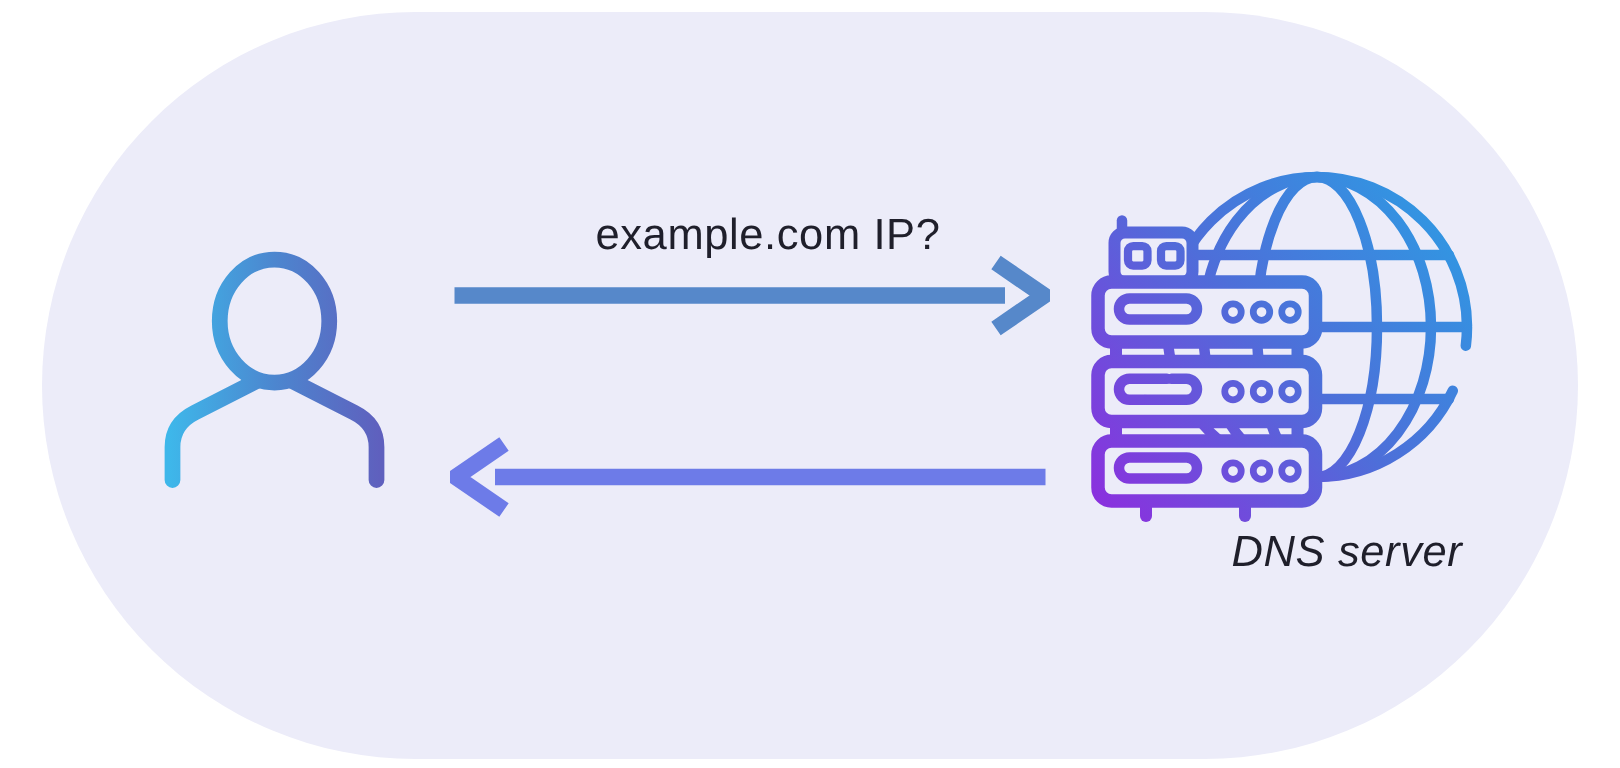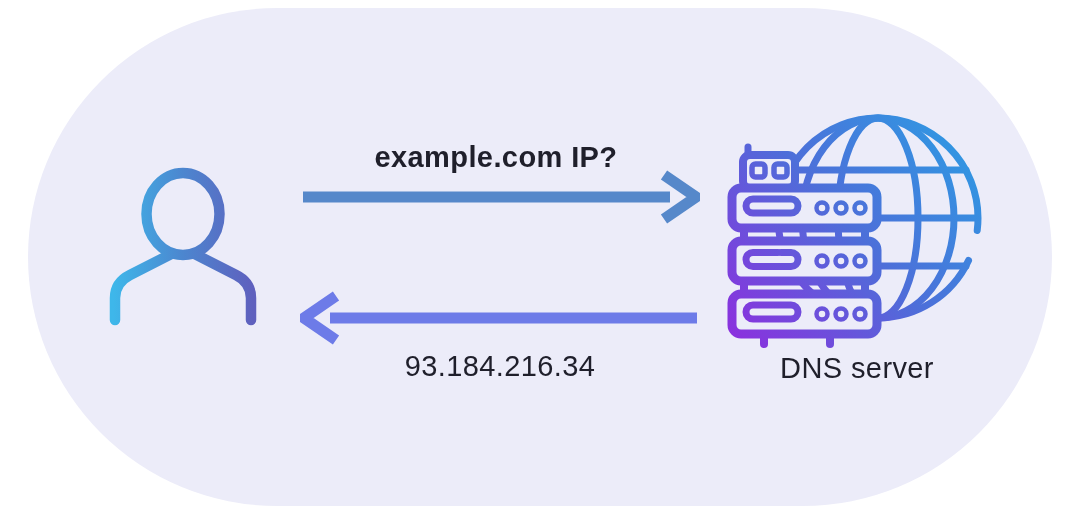--- a/index.html
+++ b/index.html
@@ -50,31 +50,30 @@
       <linearGradient id="pg" gradientUnits="userSpaceOnUse" x1="10" y1="115" x2="150" y2="115">
         <stop offset="0" stop-color="#3EB7EA"></stop>
         <stop offset="0.5" stop-color="#4C86CF"></stop>
         <stop offset="1" stop-color="#5F60BE"></stop>
       </linearGradient>
     </defs>
     <path d="M 12,153 V 131 C 12,120 18,112.5 27,108 L 80,81 L 133,108 C 142,112.5 148,120 148,131 V 153" fill="none" stroke="url(#pg)" stroke-width="10.5" stroke-linecap="round" stroke-linejoin="round"></path>
     <ellipse class="panel-fill" cx="80" cy="47" rx="36.5" ry="41" stroke="url(#pg)" stroke-width="10.5"></ellipse>
   </svg>
 
-  <div class="label" style="left:296px; top:140px; width:400px;font-weight:bold;">example.com IP?</div>
+  <div class="label" style="left:312px; top:140px; width:400px;">example.com IP?</div>
   <svg class="abs arrow-request" style="left:300px; top:169px;" width="400" height="56" viewBox="0 0 400 56">
     <line x1="3" y1="28" x2="370" y2="28" stroke-width="11"></line>
     <polyline points="364,6 396,28 364,50" stroke-width="11" stroke-linejoin="miter"></polyline>
   </svg>
 
   <svg class="abs arrow-response" style="left:300px; top:290px;" width="400" height="56" viewBox="0 0 400 56">
     <line x1="30" y1="28" x2="397" y2="28" stroke-width="11"></line>
     <polyline points="36,6 4,28 36,50" stroke-width="11" stroke-linejoin="miter"></polyline>
   </svg>
-  <div class="label" style="left:300px; top:349px; width:400px;">93.184.216.34</div>
 
   <svg class="abs" style="left:718px; top:103px;" width="270" height="245" viewBox="0 0 270 245">
     <defs>
       <linearGradient id="sg" gradientUnits="userSpaceOnUse" x1="10" y1="235" x2="265" y2="20">
         <stop offset="0" stop-color="#8C2FDE"></stop>
         <stop offset="0.5" stop-color="#4D6FD9"></stop>
         <stop offset="1" stop-color="#2B9FE4"></stop>
       </linearGradient>
     </defs>
 
@@ -115,15 +114,15 @@
       <circle cx="104" cy="158" r="5.5" stroke-width="4.5"></circle>
       <circle cx="123" cy="158" r="5.5" stroke-width="4.5"></circle>
       <circle cx="142" cy="158" r="5.5" stroke-width="4.5"></circle>
 
       <rect x="28" y="202" width="52" height="14" rx="7" stroke-width="7"></rect>
       <circle cx="104" cy="211" r="5.5" stroke-width="4.5"></circle>
       <circle cx="123" cy="211" r="5.5" stroke-width="4.5"></circle>
       <circle cx="142" cy="211" r="5.5" stroke-width="4.5"></circle>
     </g>
   </svg>
-  <div class="label" style="left:732px; top:351px; width:250px;">DNS server</div>
+  <div class="label" style="left:773px; top:351px; width:250px;font-style:italic;">DNS server</div>
 
 </div>
 
 </body></html>

